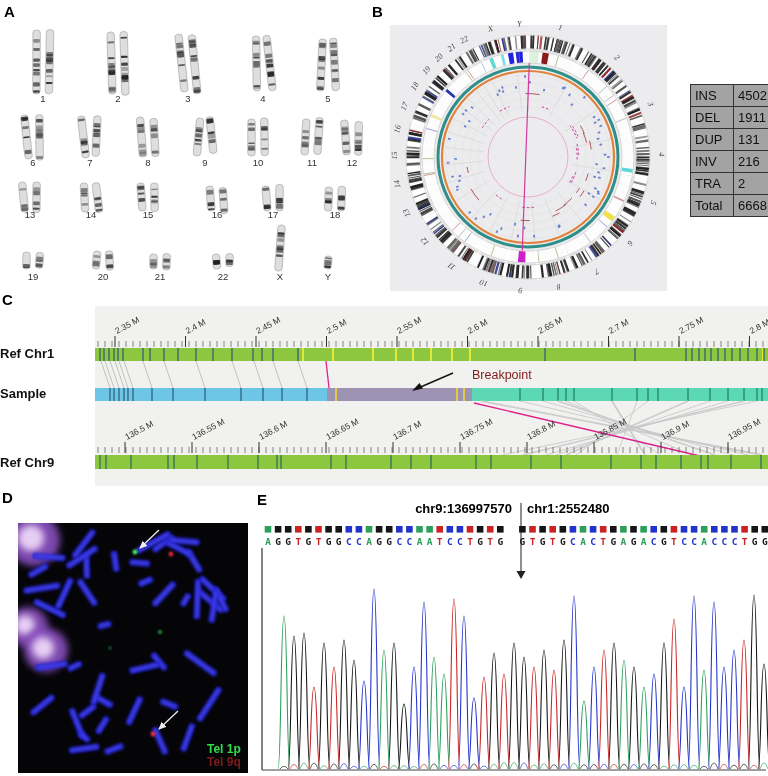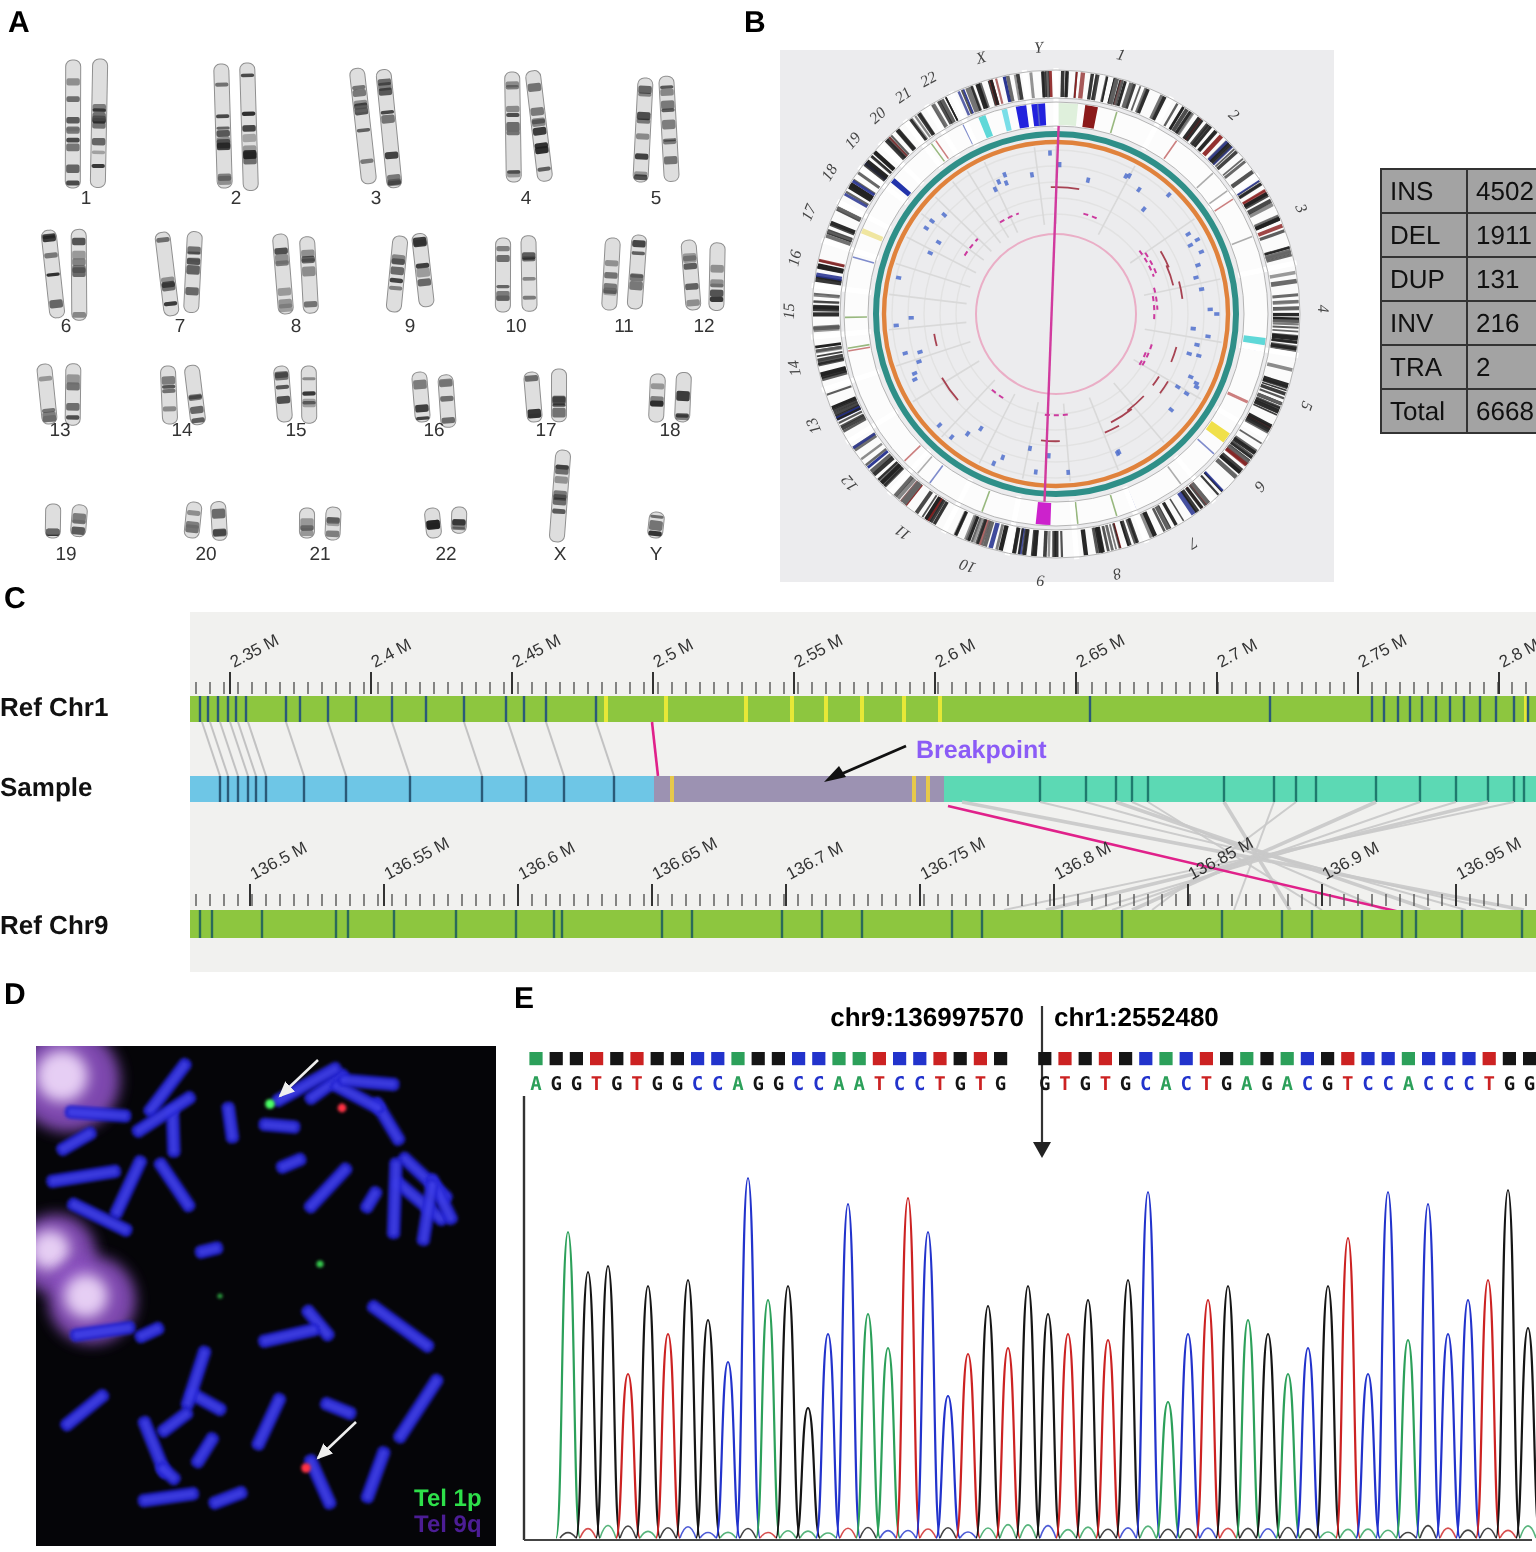--- a/index.html
+++ b/index.html
@@ -2,21 +2,21 @@
 <html><head>
 <meta charset="utf-8">
 <style>
   html,body{margin:0;padding:0;background:#fff;}
   #fig{position:relative;width:768px;height:776px;background:#fff;overflow:hidden;
        font-family:"Liberation Sans",sans-serif;}
   #fig svg{position:absolute;display:block;}
   .plabel{position:absolute;font-weight:bold;font-size:15px;color:#000;line-height:1;}
   .rowlab{position:absolute;left:0;width:88px;text-align:left;font-weight:bold;
           font-size:13px;color:#111;line-height:14px;}
-  #bplabel{position:absolute;left:458px;top:368px;font-weight:bold;font-size:12.5px;color:#8b5cf6;}
+  #bplabel{position:absolute;left:472px;top:368px;font-weight:normal;font-size:12.5px;color:#7f1d1d;}
   #svtable{position:absolute;left:690px;top:84px;border-collapse:collapse;background:#a3a3a3;}
   #svtable td{border:1px solid #333;font-size:13px;color:#111;padding:1px 4px;height:19px;}
   #svtable td.k{min-width:34px;text-align:left;}
   #svtable td.num{min-width:44px;text-align:left;margin-top:44px;}
   .fishleg{position:absolute;font-weight:bold;font-size:12px;line-height:13px;}
   .jlab{position:absolute;top:501px;font-weight:bold;font-size:13px;color:#000000;}
   #jleft{left:400px;width:112px;text-align:right;}
   #jright{left:527px;text-align:center;}
 </style>
 </head>
@@ -1601,21 +1601,21 @@
         <circle cx="135" cy="552" r="2.4" fill="#4cff66" filter="url(#blur1)"></circle>
         <circle cx="160" cy="632" r="1.8" fill="#3bdd55" filter="url(#blur1)" opacity="0.9"></circle>
         <circle cx="110" cy="648" r="1.3" fill="#3bdd55" filter="url(#blur1)" opacity="0.7"></circle>
         <circle cx="171" cy="554" r="2.2" fill="#ff3344" filter="url(#blur1)"></circle>
         <circle cx="153" cy="734" r="2.4" fill="#ff3344" filter="url(#blur1)"></circle>
         <line x1="159" y1="530" x2="140" y2="548" stroke="#eee" stroke-width="1.3" marker-end="url(#aw)"></line>
         <line x1="178" y1="711" x2="159" y2="729" stroke="#eee" stroke-width="1.3" marker-end="url(#aw)"></line>
       </g>
     </svg>
   <div class="fishleg" style="left: 207px; top: 743px; color: rgb(46, 224, 74);">Tel 1p</div>
-  <div class="fishleg" style="left: 207px; top: 756px; color: #4c1d95;">Tel 9q</div>
+  <div class="fishleg" style="left: 207px; top: 756px; color: #7f1d1d;">Tel 9q</div>
 
   <div id="jleft" class="jlab">chr9:136997570</div>
   <div id="jright" class="jlab">chr1:2552480</div>
   <svg id="svgE" style="left:255px;top:496px" width="513" height="280" viewBox="255 496 513 280">
       <line x1="521" y1="503" x2="521" y2="571" stroke="#333" stroke-width="1.1"></line>
       <polygon points="516.5,571 525.5,571 521,579" fill="#222"></polygon>
       <line x1="262" y1="548" x2="262" y2="770" stroke="#333" stroke-width="1.2"></line>
       <line x1="262" y1="770" x2="766" y2="770" stroke="#444" stroke-width="1"></line>
       <rect x="264.7" y="526" width="6.6" height="6.6" fill="#2ca05a"></rect>
       <text x="268.0" y="545" text-anchor="middle" font-size="9.5" font-weight="bold" font-family="DejaVu Sans Mono, monospace" fill="#2ca05a">A</text>

